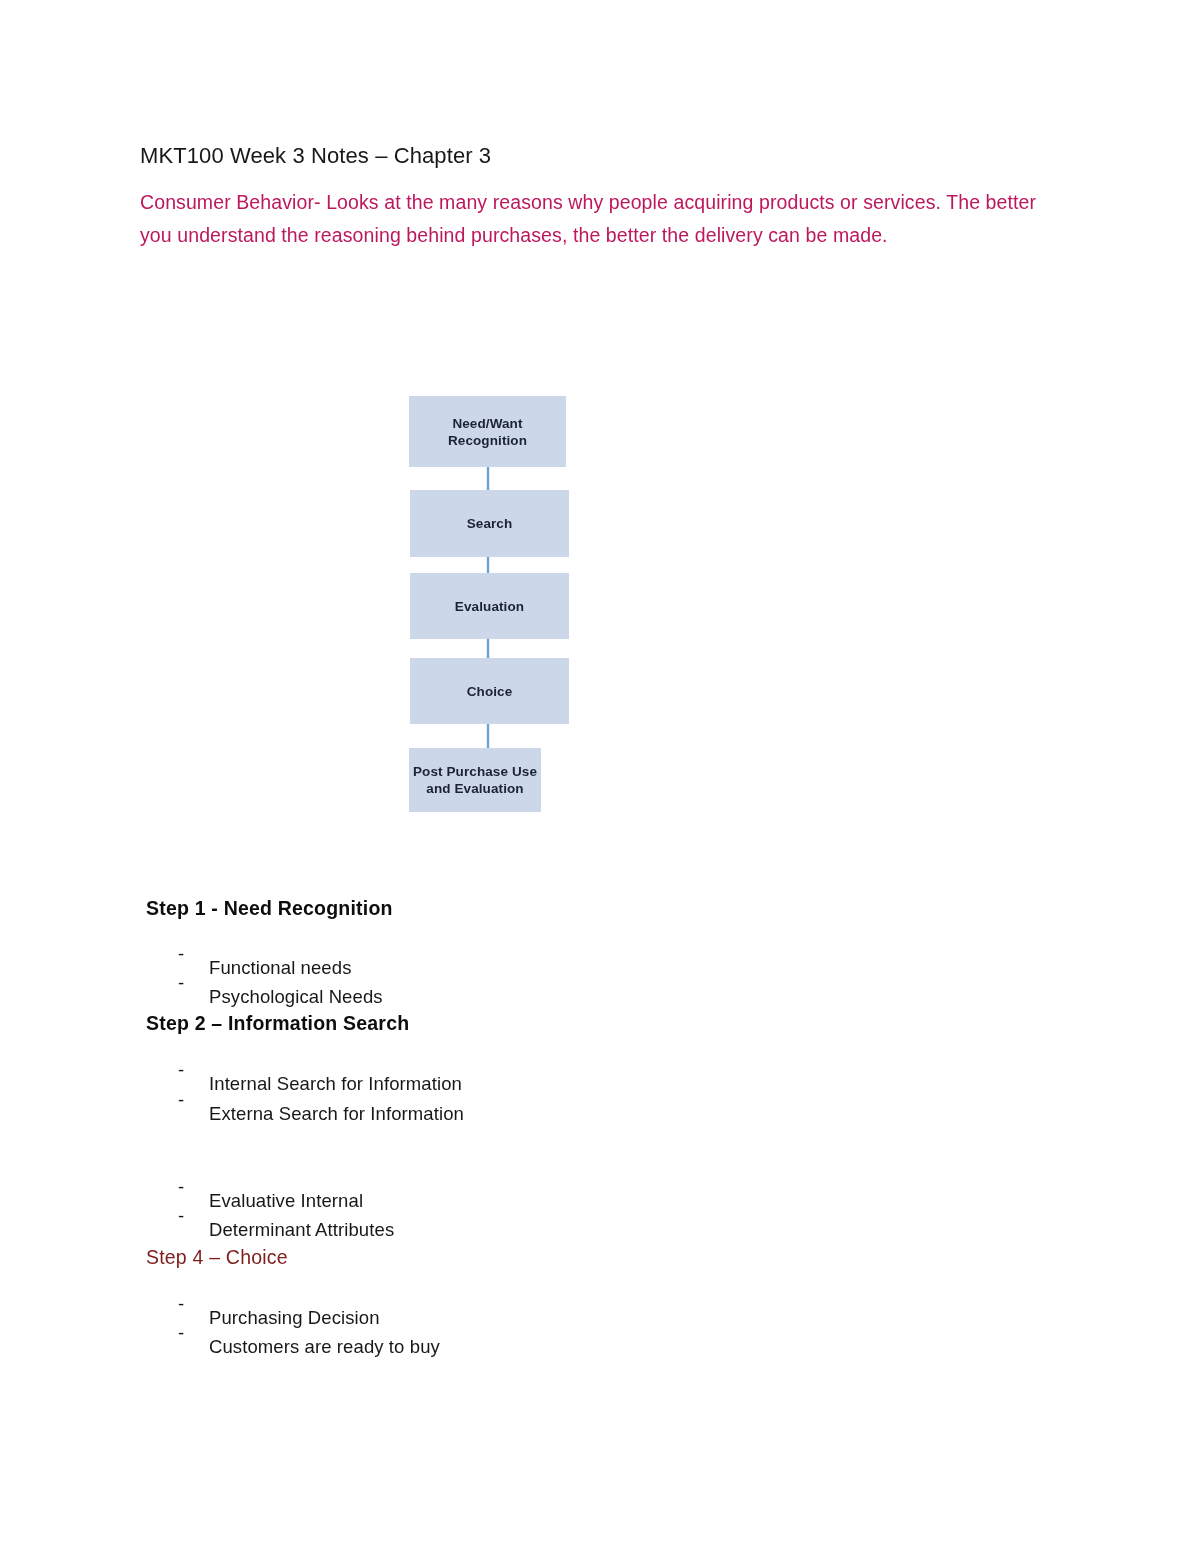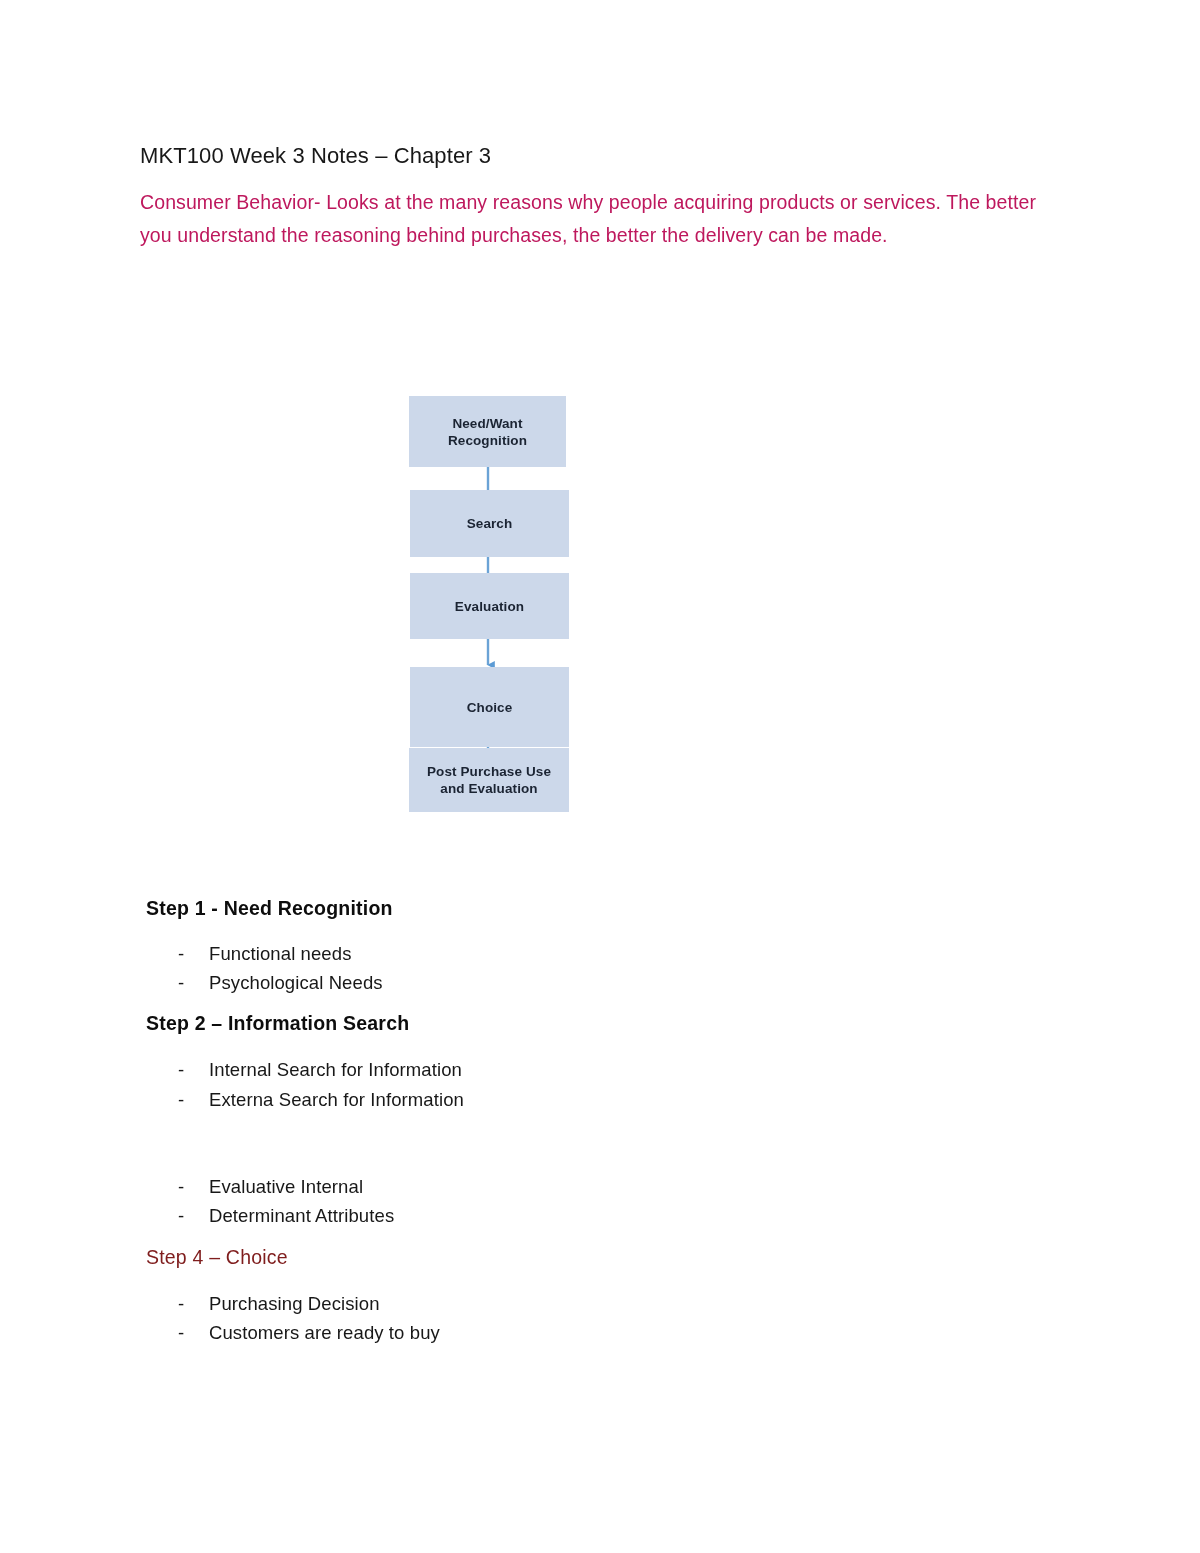--- a/index.html
+++ b/index.html
@@ -103,21 +103,21 @@
     white-space: nowrap;
   }
   .bullet .dash {
     position: absolute;
     left: 38px;
     top: 0;
   }
   .bullet .btext {
     position: absolute;
     left: 69px;
-    top: 0;
+    top: 14px;
   }
 </style>
 </head>
 <body>
 
 <div class="page">
 
   <div class="doc-title">MKT100 Week 3 Notes – Chapter 3</div>
 
   <div class="intro">Consumer Behavior- Looks at the many reasons why people acquiring products or services. The better you understand the reasoning behind purchases, the better the delivery can be made.</div>
@@ -146,25 +146,25 @@
     </div>
 
     <div class="fc-box" style="left:1px;   top:180px; width:159px; height:66px;">
       <span class="fc-label">Evaluation</span>
     </div>
 
     <div class="fc-box" style="left:1px;   top:97px;  width:159px; height:67px;">
       <span class="fc-label">Search</span>
     </div>
 
-    <div class="fc-box" style="left:1px;   top:274px; width:159px; height:80px;">
+    <div class="fc-box" style="left:1px;   top:265px; width:159px; height:66px;">
       <span class="fc-label">Choice</span>
     </div>
 
-    <div class="fc-box" style="left:0px;   top:355px; width:160px; height:64px;justify-content:center;">
+    <div class="fc-box" style="left:0px;   top:355px; width:132px; height:64px;justify-content:center;">
       <span class="fc-label">Post Purchase Use
 and Evaluation</span>
     </div>
   </div>
 
   <div class="step-head" style="top:895px;">Step 1 - Need Recognition</div>
   <div class="bullet" style="top:939px;">
     <span class="dash">-</span>
     <span class="btext">Functional needs</span>
   </div>

